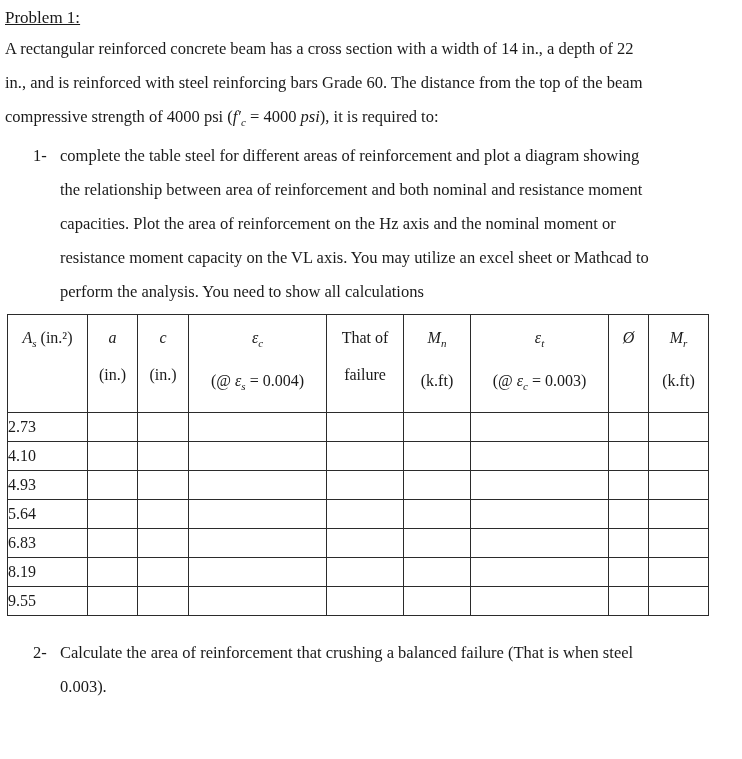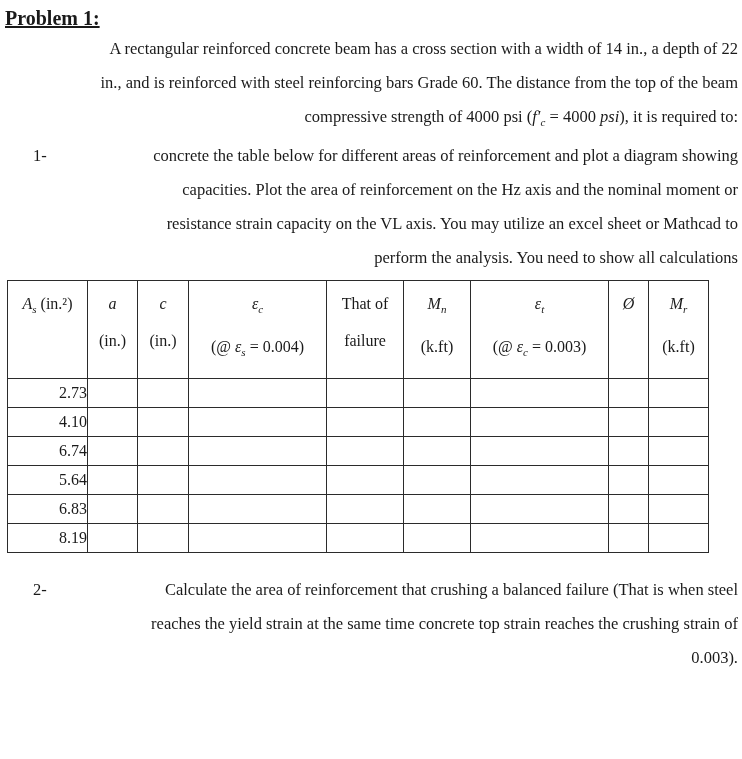--- a/index.html
+++ b/index.html
@@ -5,26 +5,26 @@
   * { margin: 0; padding: 0; box-sizing: border-box; }
   html, body { background: #ffffff; }
   body {
     width: 742px; height: 759px; overflow: hidden;
     font-family: "Liberation Serif", "DejaVu Serif", serif;
     color: #1a1a1a;
   }
   .page { padding: 6px 4px 0 5px; width: 742px; }
 
   .doc-title {
-    font-size: 20px; font-weight: bold; text-decoration: underline;
+    font-size: 17px; font-weight: normal; text-decoration: underline;
     line-height: 24px; margin-bottom: 2px;
   }
 
   .para { font-size: 16.5px; }
-  .tline { display: block; line-height: 34px; white-space: nowrap; text-align: right; }
+  .tline { display: block; line-height: 34px; white-space: nowrap; }
 
   .task { display: flex; padding-left: 28px; font-size: 16.5px; }
   .task-num { width: 27px; flex: 0 0 27px; line-height: 34px; }
   .task-body { flex: 1 1 auto; }
 
   .math-it { font-style: italic; }
   sub { font-size: 11px; }
 
   table.data-table {
     border-collapse: collapse; table-layout: fixed;
@@ -32,43 +32,44 @@
   }
   th, td { border: 1px solid #2b2b2b; }
   th {
     font-weight: normal; font-size: 16px; text-align: center;
     vertical-align: top; padding: 4px 2px 6px 2px;
   }
   .h-line { display: block; line-height: 37px; min-height: 37px; white-space: nowrap; }
   th i { font-style: italic; }
   th sub { font-style: italic; }
   td { height: 29px; font-size: 16px; }
-  td.val { text-align: right; }
+  td.val { text-align: left; }
 
   .task-2 { margin-top: 20px; }
 </style>
 </head>
 <body>
 
 <div class="page">
 
   <div class="doc-title">Problem 1:</div>
 
   <div class="para">
     <span class="tline">A rectangular reinforced concrete beam has a cross section with a width of 14 in., a depth of 22</span>
     <span class="tline">in., and is reinforced with steel reinforcing bars Grade 60. The distance from the top of the beam</span>
     <span class="tline"><span>compressive strength of 4000 psi (</span><span class="math-it">f′</span><sub class="math-it">c</sub><span> = 4000 </span><span class="math-it">psi</span><span>), it is required to:</span></span>
   </div>
 
   <div class="task">
     <span class="task-num">1-</span>
     <div class="task-body">
-      <span class="tline">concrete the table below for different areas of reinforcement and plot a diagram showing</span>
+      <span class="tline">complete the table steel for different areas of reinforcement and plot a diagram showing</span>
+      <span class="tline">the relationship between area of reinforcement and both nominal and resistance moment</span>
       <span class="tline">capacities. Plot the area of reinforcement on the Hz axis and the nominal moment or</span>
-      <span class="tline">resistance strain capacity on the VL axis. You may utilize an excel sheet or Mathcad to</span>
+      <span class="tline">resistance moment capacity on the VL axis. You may utilize an excel sheet or Mathcad to</span>
       <span class="tline">perform the analysis. You need to show all calculations</span>
     </div>
   </div>
 
   <table class="data-table">
     <colgroup>
       <col style="width:80px">
         <col style="width:50px">
         <col style="width:51px">
       <col style="width:138px">
@@ -135,21 +136,21 @@
         <td></td>
           <td></td>
           <td></td>
           <td></td>
           <td></td>
           <td></td>
           <td></td>
           <td></td>
       </tr>
       <tr>
-        <td class="val">6.74</td>
+        <td class="val">4.93</td>
         <td></td>
           <td></td>
           <td></td>
           <td></td>
           <td></td>
           <td></td>
           <td></td>
           <td></td>
       </tr>
       <tr>
@@ -169,34 +170,44 @@
           <td></td>
           <td></td>
           <td></td>
           <td></td>
           <td></td>
           <td></td>
           <td></td>
       </tr>
       <tr>
         <td class="val">8.19</td>
+        <td></td>
+          <td></td>
+          <td></td>
+          <td></td>
+          <td></td>
+          <td></td>
+          <td></td>
+          <td></td>
+      </tr>
+      <tr>
+        <td class="val">9.55</td>
         <td></td>
           <td></td>
           <td></td>
           <td></td>
           <td></td>
           <td></td>
           <td></td>
           <td></td>
       </tr>
     </tbody>
   </table>
 
   <div class="task task-2">
     <span class="task-num">2-</span>
     <div class="task-body">
       <span class="tline">Calculate the area of reinforcement that crushing a balanced failure (That is when steel</span>
-      <span class="tline">reaches the yield strain at the same time concrete top strain reaches the crushing strain of</span>
       <span class="tline">0.003).</span>
     </div>
   </div>
 
 </div>
 
 </body></html>

